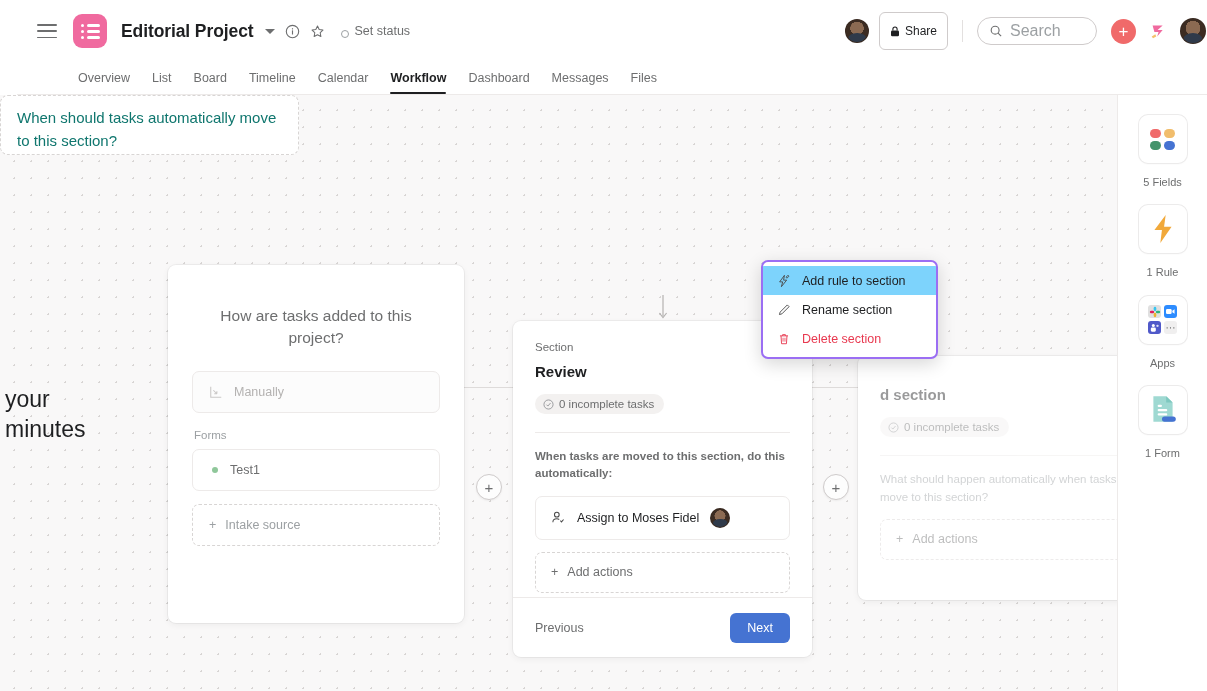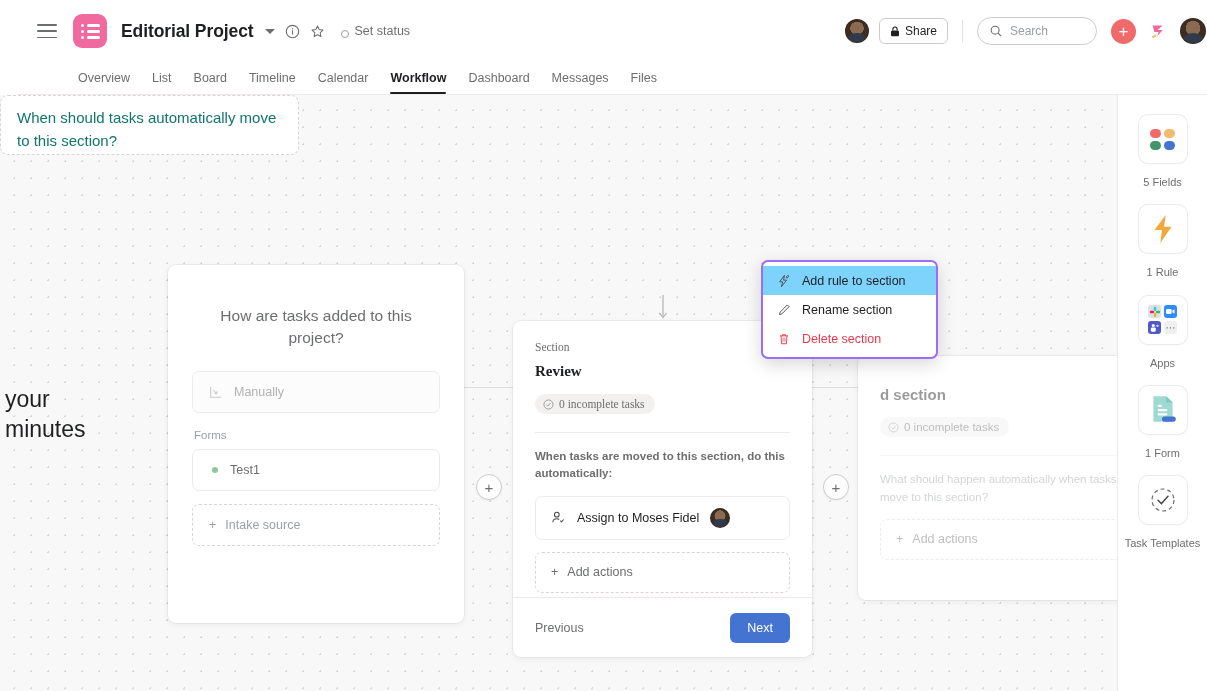--- a/index.html
+++ b/index.html
@@ -68,30 +68,30 @@
     border: 1px solid rgba(0,0,0,.08); overflow: hidden; position: relative;
     flex: none;
   }
   .avatar.lg { width: 26px; height: 26px; }
   .avatar::after {
     content: ""; position: absolute; left: 50%; top: 58%; transform: translateX(-50%);
     width: 80%; height: 50%; border-radius: 50% 50% 0 0; background: #2f3a4a;
   }
   .share-btn {
     display: flex; align-items: center; gap: 5px;
-    height: 26px; padding: 0 10px;
+    height: 38px; padding: 0 10px;
     border: 1px solid #cfcbcb; border-radius: 6px;
     font-size: 12px; color: #1e1f21; background: #fff; cursor: pointer;
   }
   .divider-v { width: 1px; height: 22px; background: #e3e0df; margin: 0 4px; }
   .search-box {
     display: flex; align-items: center; gap: 8px;
     width: 120px; height: 28px; padding: 0 12px;
     border: 1px solid #cfcbcb; border-radius: 14px; background: #fff;
-    font-size: 12px; color: #9ca0a3; cursor: text;
+    font-size: 16px; color: #9ca0a3; cursor: text;
   }
   .plus-btn {
     width: 25px; height: 25px; border-radius: 50%; background: #f06a6a;
     color: #fff; display: flex; align-items: center; justify-content: center;
     font-size: 17px; line-height: 1; cursor: pointer; margin-left: 4px;
   }
   .bird { width: 22px; height: 22px; cursor: pointer; margin-left: 2px; }
 
   .topbar-row2 {
     position: absolute; left: 0; top: 62px; height: 32px;
@@ -150,21 +150,21 @@
   #q-card {
     left: 513px; top: 142px; width: 299px; height: 60px;
     border: 1px dashed #d8d5d4; border-radius: 8px; background: #fff;
     padding: 11px 16px; font-size: 15px; color: #0f766e; line-height: 1.5;
     box-shadow: none;
   }
   .arrow-down {
     position: absolute; left: 657px; top: 200px; width: 12px; height: 26px;
   }
   #review-card { left: 513px; top: 226px; width: 299px; height: 336px; }
-  .rc-head { padding: 20px 22px 0 22px; position: relative; font-family: Liberation Serif, serif; }
+  .rc-head { padding: 20px 22px 0 22px; position: relative; }
   .rc-kicker { font-size: 11.5px; color: #6d6e6f; }
   .rc-name { font-size: 15px; font-weight: bold; color: #1e1f21; margin-top: 10px; }
   .rc-badge {
     display: inline-flex; align-items: center; gap: 5px; margin-top: 14px;
     background: #f3f1f0; border-radius: 11px; padding: 4px 10px 4px 8px;
     font-size: 11.5px; color: #6d6e6f;
   }
   .dots-btn {
     position: absolute; right: 16px; top: 14px;
     width: 26px; height: 22px; border-radius: 5px; background: #f1efee;
@@ -578,22 +578,13 @@
         <path d="M17 2l6 6h-6z" fill="#7ec8bf"></path>
         <rect x="9" y="10" width="4" height="2.2" rx="1" fill="#fff"></rect>
         <rect x="9" y="14" width="9" height="2.2" rx="1" fill="#fff"></rect>
         <rect x="9" y="18" width="9" height="2.2" rx="1" fill="#fff"></rect>
         <rect x="13" y="21" width="13" height="5" rx="2.5" fill="#4573d2"></rect>
       </svg>
     </div>
     <div class="rail-label">1 Form</div>
   </div>
 
-  <div class="rail-item">
-    <div class="rail-tile">
-      <svg width="30" height="30" viewBox="0 0 30 30">
-        <circle cx="15" cy="15" r="11" fill="none" stroke="#6d6e6f" stroke-width="1.2" stroke-dasharray="4 3"></circle>
-        <path d="M10 15.2l3.4 3.4 6.6-7.4" fill="none" stroke="#4a4a4a" stroke-width="1.5" stroke-linecap="round"></path>
-      </svg>
-    </div>
-    <div class="rail-label">Task Templates</div>
-  </div>
 </div>
 
 </body></html>

